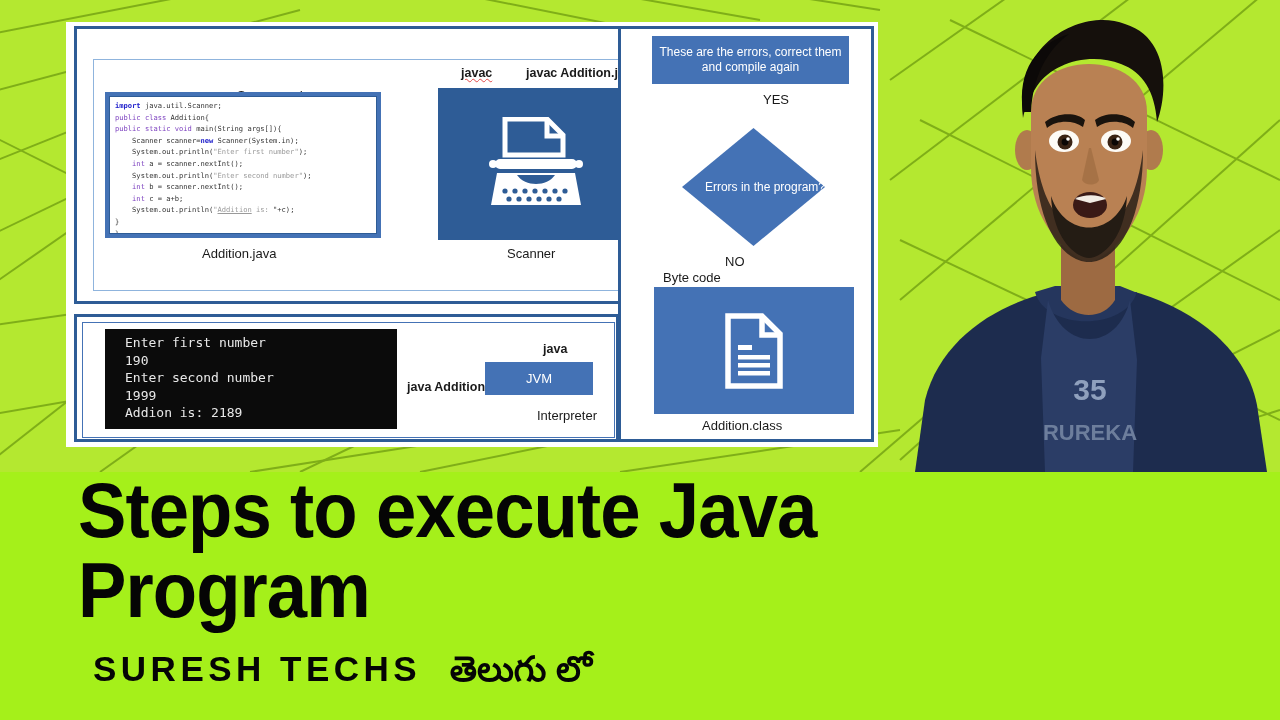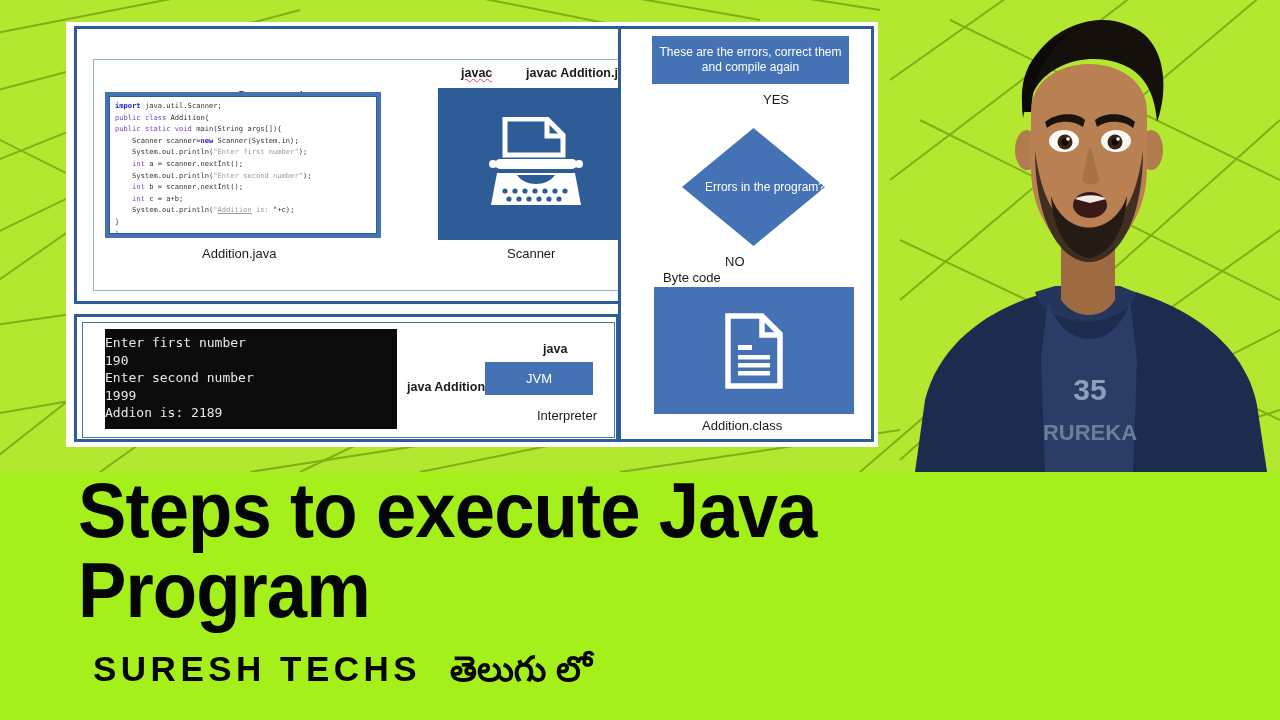--- a/index.html
+++ b/index.html
@@ -96,21 +96,21 @@
   #diamond-wrap { position:absolute; left:616px; top:106px; width:143px; height:118px; }
   #diamond-txt {
     position:absolute; left:0; top:0; width:143px; height:118px;
     display:flex; align-items:center; justify-content:flex-end;
     color:#fff; font-size:12px; line-height:14.5px; text-align:center;
   }
 
   
   #console {
     position:absolute; left:28px; top:12px; width:292px; height:100px;
-    background:#0b0b0b; padding:5px 0;
+    background:#0b0b0b; padding:5px 20px;
     font-family:"DejaVu Sans Mono", monospace;
     font-size:13px; line-height:17.5px; color:#e8e8e8; white-space:pre;
   }
 
   
   #arrows { position:absolute; left:0; top:0; width:812px; height:425px; pointer-events:none; }
 
   
   #title {
     position:absolute; left:78px; top:470px; width:960px;

